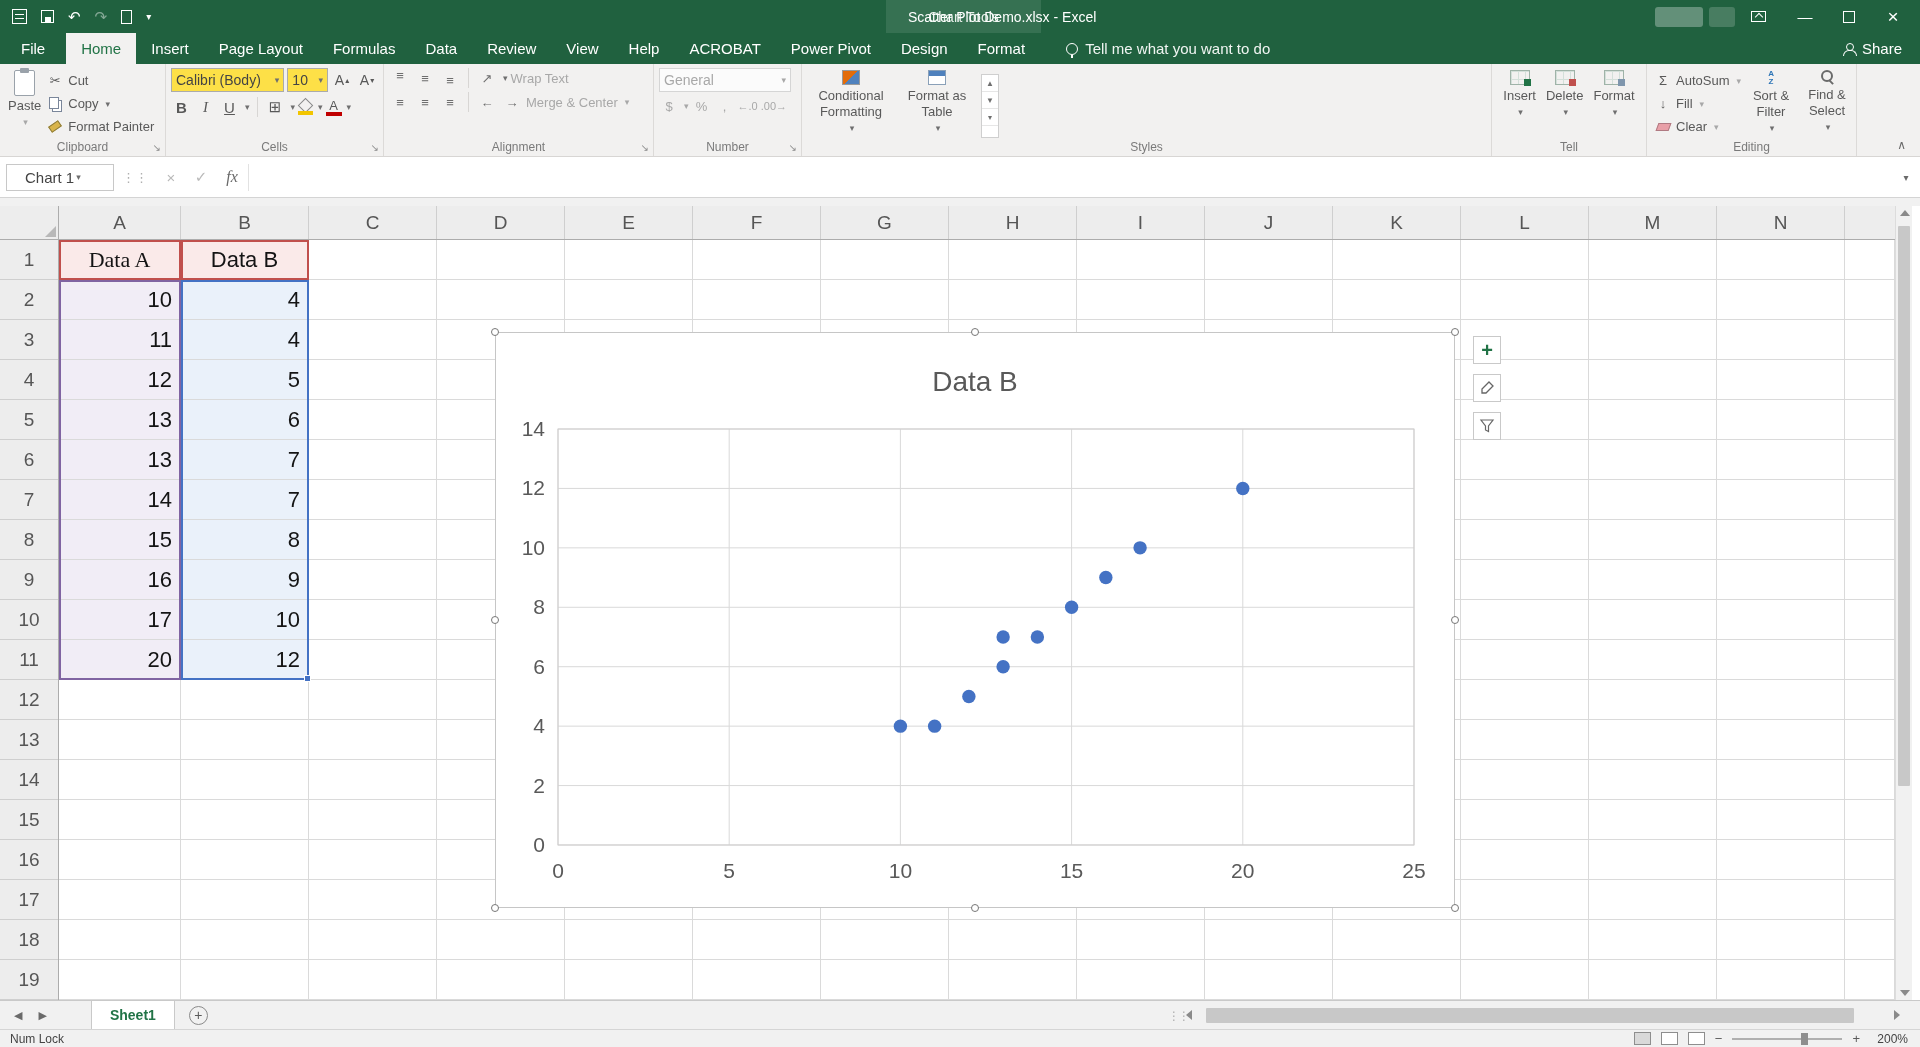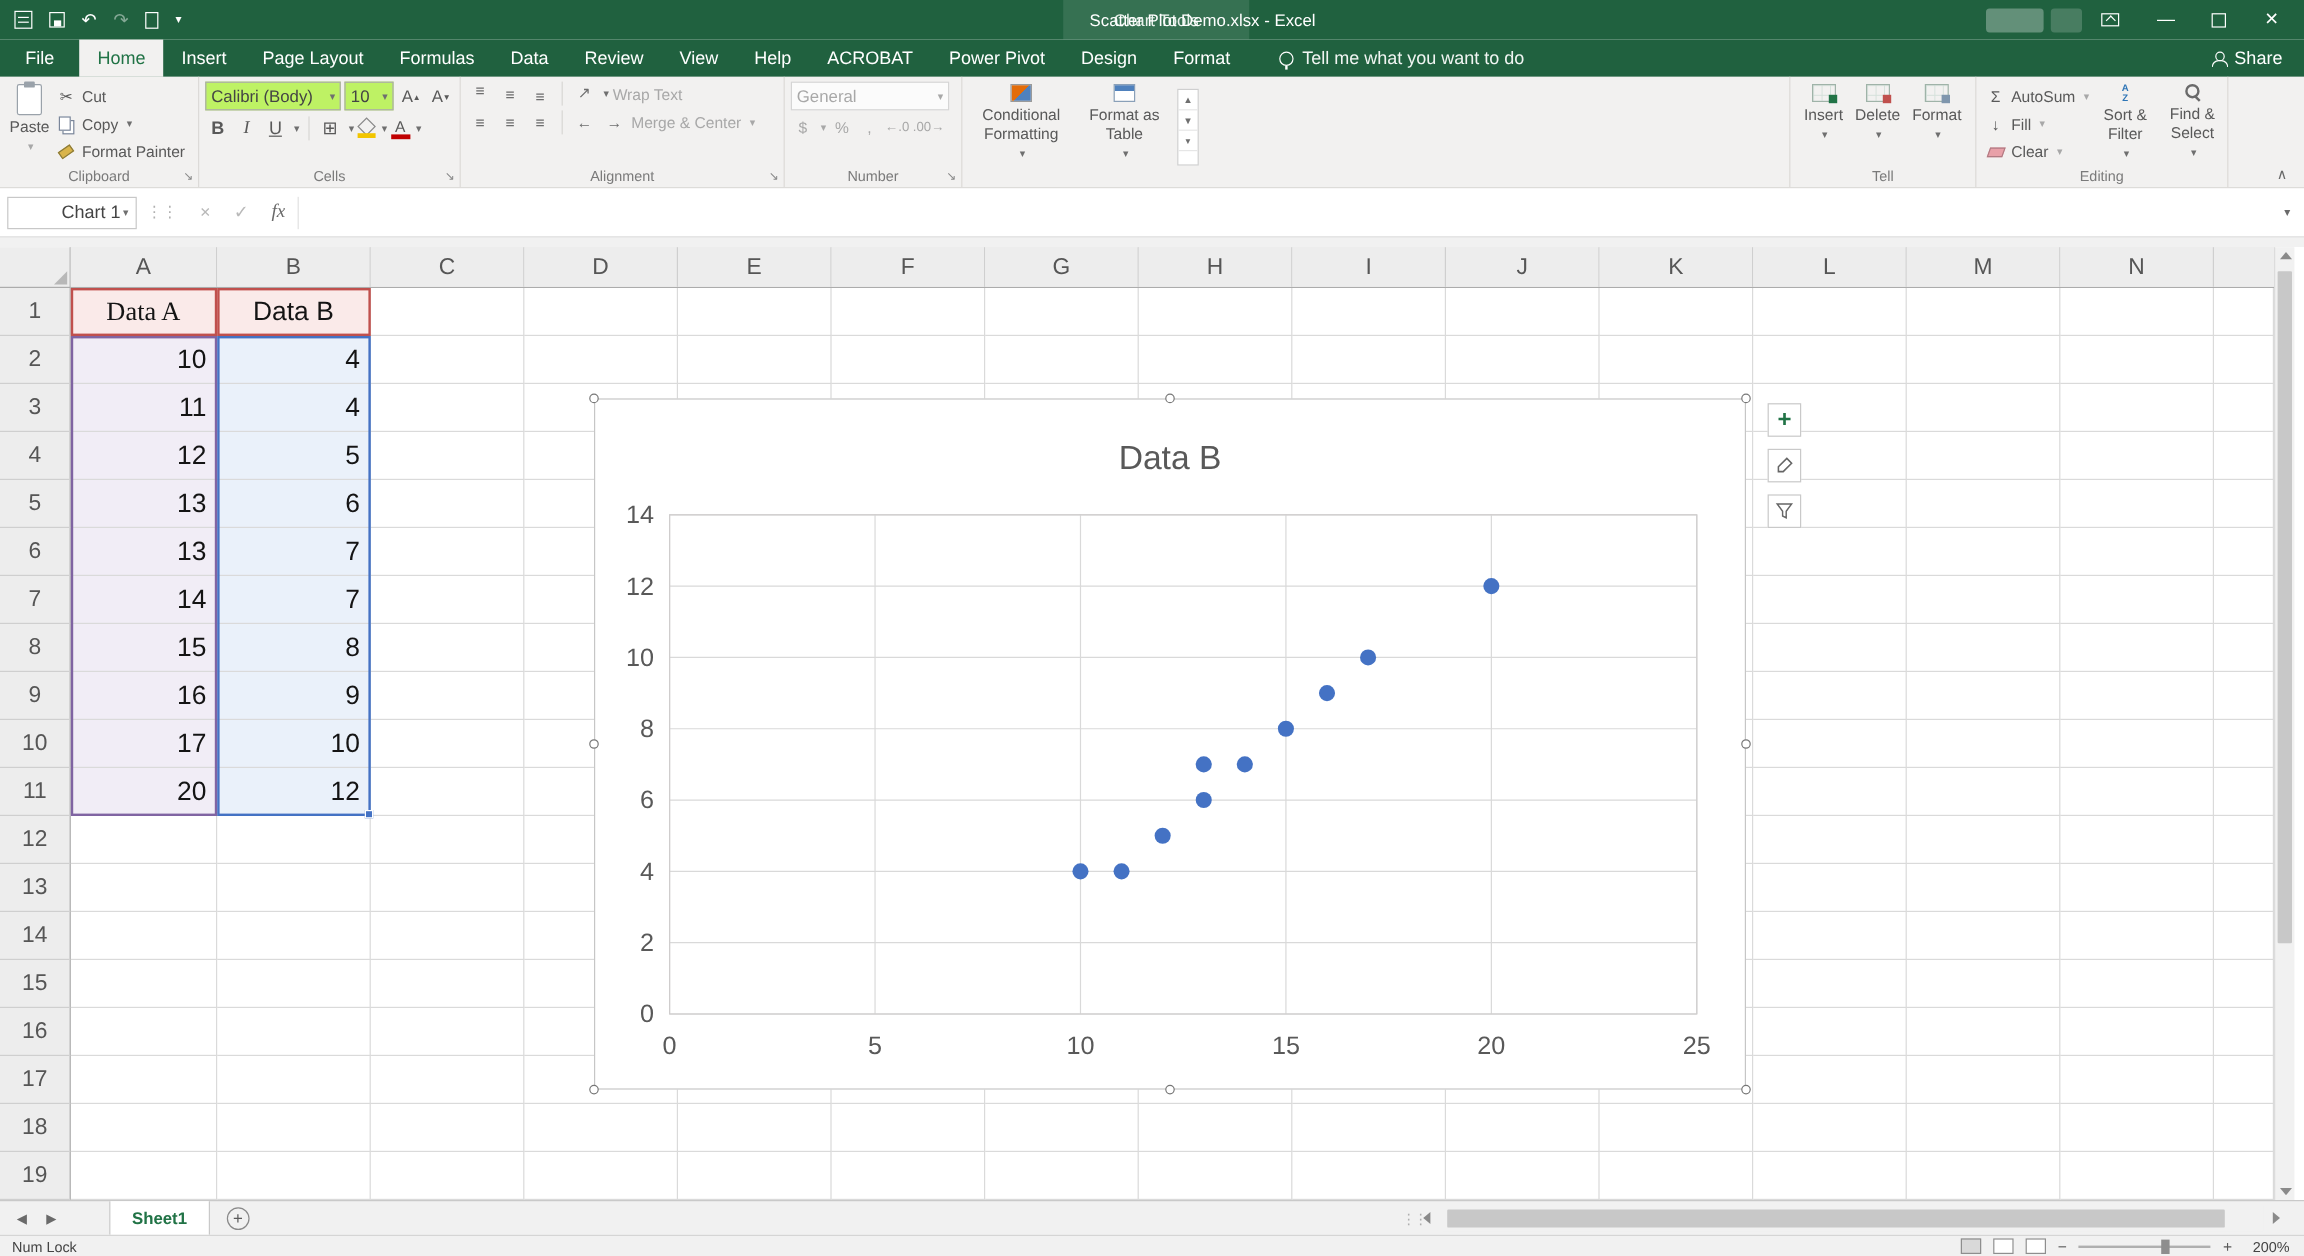--- a/index.html
+++ b/index.html
@@ -53,21 +53,21 @@
 .bigbtn{display:flex;flex-direction:column;align-items:center;justify-content:flex-start;font-size:13px;color:#595959;text-align:center;line-height:16px;padding:2px 3px;}
 .minicol{display:flex;flex-direction:column;justify-content:flex-start;gap:2px;padding-top:2px;}
 .minibtn{display:flex;align-items:center;gap:5px;font-size:13px;color:#595959;height:21px;padding:0 3px;white-space:nowrap;}
 .mi{width:16px;display:inline-flex;justify-content:center;}
 .clipboard-icon{width:21px;height:26px;border:1px solid #9AA2AA;background:#fff;border-radius:2px;position:relative;margin-bottom:2px;}
 .clipboard-icon::before{content:"";position:absolute;top:-3px;left:5px;width:9px;height:5px;background:#9AA2AA;border-radius:1px;}
 .copy-ico{width:10px;height:12px;border:1px solid #7A869A;background:#fff;box-shadow:3px 3px 0 -1px #fff,3px 3px 0 0 #7A869A;margin:-2px 0 0 -3px;}
 .fp-ico{width:12px;height:7px;background:#D9B44A;border:1px solid #8A7A3A;transform:rotate(-35deg);}
 .rrows{display:flex;flex-direction:column;gap:4px;}
 .rrow{display:flex;align-items:center;gap:3px;}
-.combo{height:24px;background:#bef264;border:1px solid #ABABAB;display:flex;align-items:center;justify-content:space-between;padding:0 4px;font-size:14px;color:#444;}
+.combo{height:24px;background:#fde047;border:1px solid #ABABAB;display:flex;align-items:center;justify-content:space-between;padding:0 4px;font-size:14px;color:#444;}
 .combo.dis{color:#A8A8A8;border-color:#D5D5D5;background:#FBFBFB;}
 .sbtn{width:23px;height:23px;display:inline-flex;align-items:center;justify-content:center;font-size:14px;color:#595959;}
 .sup{font-size:8px;margin-left:1px;}
 .fmt{width:21px;height:22px;display:inline-flex;align-items:center;justify-content:center;font-size:15px;color:#595959;}
 .fmt.b{font-weight:bold;}
 .fmt.i{font-style:italic;font-family:"Liberation Serif",serif;}
 .fmt.u{text-decoration:underline;}
 .vdiv{width:1px;height:20px;background:#D8D6D4;margin:0 4px;}
 .fill-ico{width:15px;height:15px;position:relative;}
 .fill-ico::before{content:"";position:absolute;left:2px;top:0;width:9px;height:9px;border:1px solid #8A8A8A;transform:rotate(45deg);}
@@ -102,21 +102,21 @@
 .edit-big{display:flex;gap:2px;}
 .az-ico{display:flex;flex-direction:column;font-size:8px;line-height:8px;color:#2E75B6;font-weight:bold;margin-bottom:2px;}
 .mag-ico{width:13px;height:13px;position:relative;margin-bottom:4px;}
 .mag-ico::before{content:"";position:absolute;left:0;top:0;width:8px;height:8px;border:2px solid #6A6A6A;border-radius:50%;}
 .mag-ico::after{content:"";position:absolute;right:0;bottom:0;width:6px;height:2px;background:#6A6A6A;transform:rotate(45deg);}
 .eraser-ico{width:13px;height:8px;background:#E8A0A8;border:1px solid #B07A82;transform:skewX(-20deg);}
 .collapse{position:absolute;right:14px;bottom:4px;font-size:12px;color:#6A6A6A;}
 
 
 .formulabar{position:absolute;top:157px;left:0;width:1920px;height:41px;background:#fff;border-bottom:1px solid #D4D4D4;display:flex;align-items:center;}
-.namebox{width:108px;height:27px;margin-left:6px;border:1px solid #C8C8C8;display:flex;align-items:center;justify-content:flex-end;padding:0 6px;font-size:15px;color:#444;background:#fff;}
+.namebox{width:108px;height:27px;margin-left:6px;border:1px solid #C8C8C8;display:flex;align-items:center;justify-content:flex-start;padding:0 18px;font-size:15px;color:#444;background:#fff;}
 .fb-sizer{color:#B0B0B0;font-size:13px;padding:0 8px;}
 .fb-btn{width:30px;text-align:center;font-size:15px;color:#B9B9B9;}
 .fb-fx{width:32px;text-align:center;font-size:16px;color:#696969;font-style:italic;font-family:"Liberation Serif",serif;}
 .fb-input{flex:1;height:27px;border-left:1px solid #E2E2E2;padding:0 8px;font-size:15px;display:flex;align-items:center;color:#222;}
 .fb-expand{width:28px;text-align:center;font-size:10px;color:#6A6A6A;}
 .gapstrip{position:absolute;top:198px;left:0;width:1920px;height:8px;background:#F1F1F1;}
 
 
 .sheet{position:absolute;top:206px;left:0;width:1920px;height:794px;background:#fff;}
 .corner{position:absolute;left:0;top:0;width:59px;height:34px;background:#EDEDED;border-right:1px solid #ACACAC;border-bottom:1px solid #ACACAC;}
@@ -356,20 +356,21 @@
         <span class="ft-ico"></span>
         <span>Format as Table</span>
         <span class="caret">▾</span>
       </div>
       <div class="galarrows">
         <span>▲</span>
         <span>▼</span>
         <span>▾</span>
       </div>
     </div>
+    <span class="glabel">Styles</span>
   </div>
 
   <div class="rgroup" style="width:155px">
     <div class="gbody" style="justify-content:center;gap:4px;width:100%">
       <div class="bigbtn">
         <span class="cells-ico ins"></span>
         <span>Insert</span>
         <span class="caret">▾</span>
       </div>
       <div class="bigbtn">

